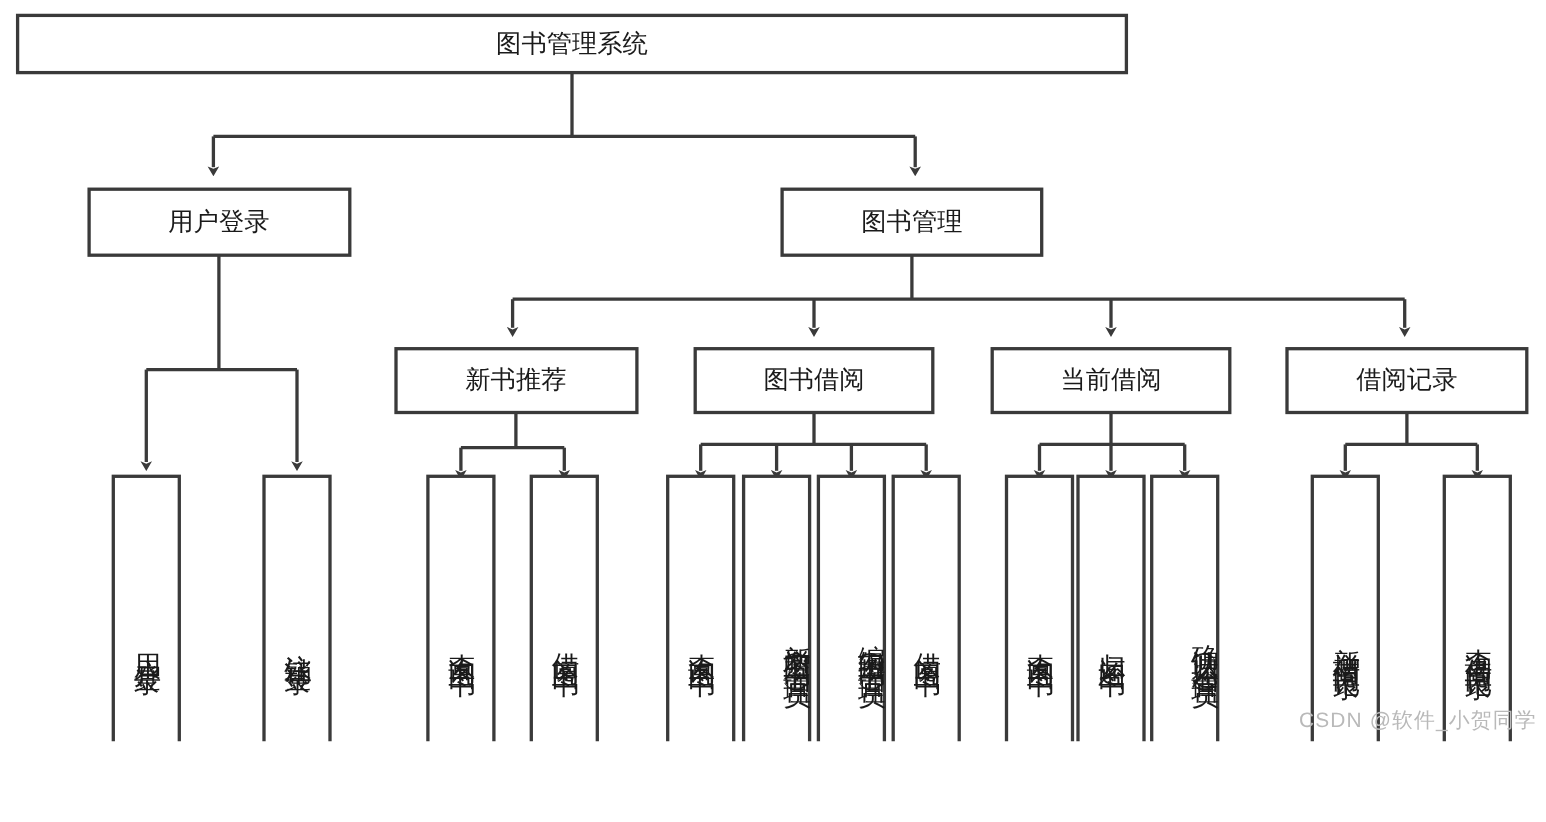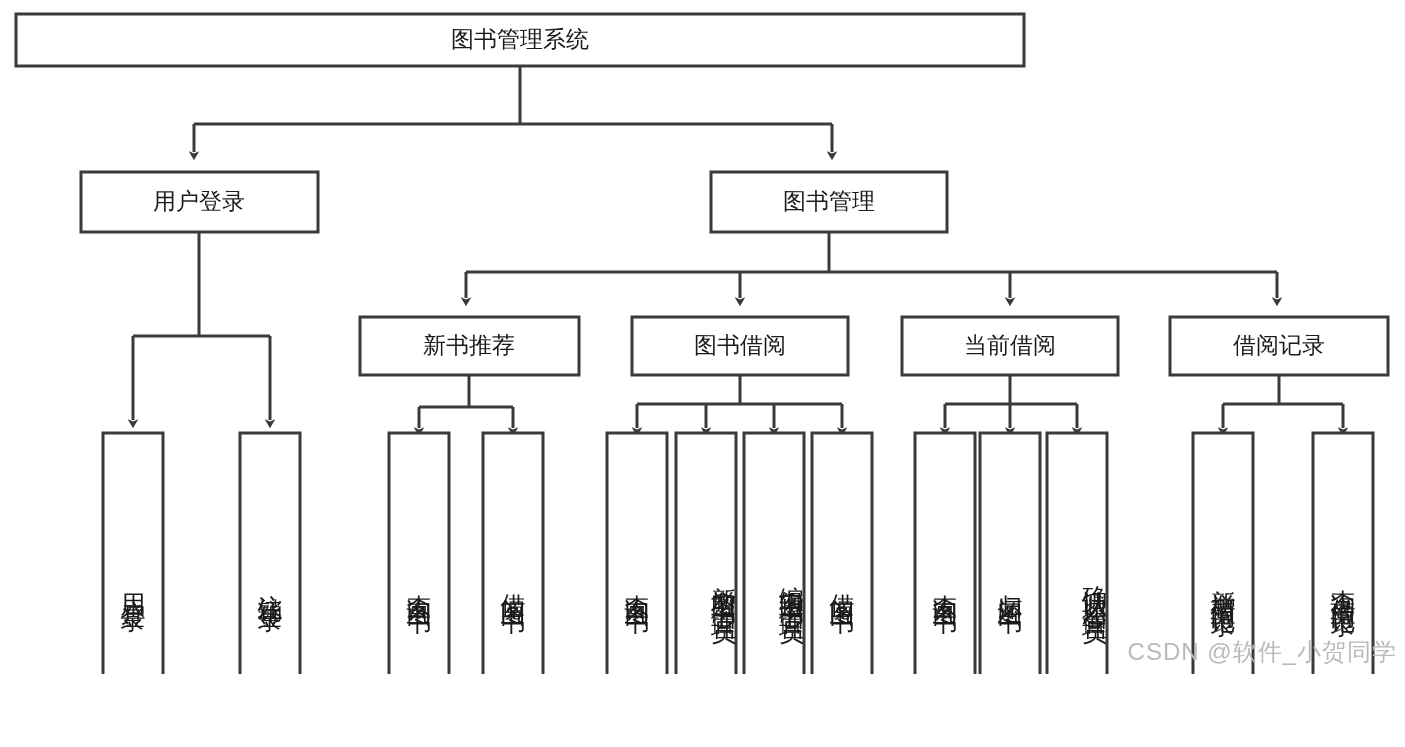--- a/index.html
+++ b/index.html
@@ -65,21 +65,21 @@
     align-items: center;
     justify-content: center;
     white-space: nowrap;
     pointer-events: none;
   }
   .watermark {
     position: absolute;
     right: 8px;
     bottom: 6px;
     font-family: "Liberation Sans", "DejaVu Sans", sans-serif;
-    font-size: 24px;
+    font-size: 19px;
     color: #b9b9b9;
     letter-spacing: 1px;
     white-space: nowrap;
     text-align: right;
   }
 </style>
 </head>
 <body>
 
 <div id="stage">

